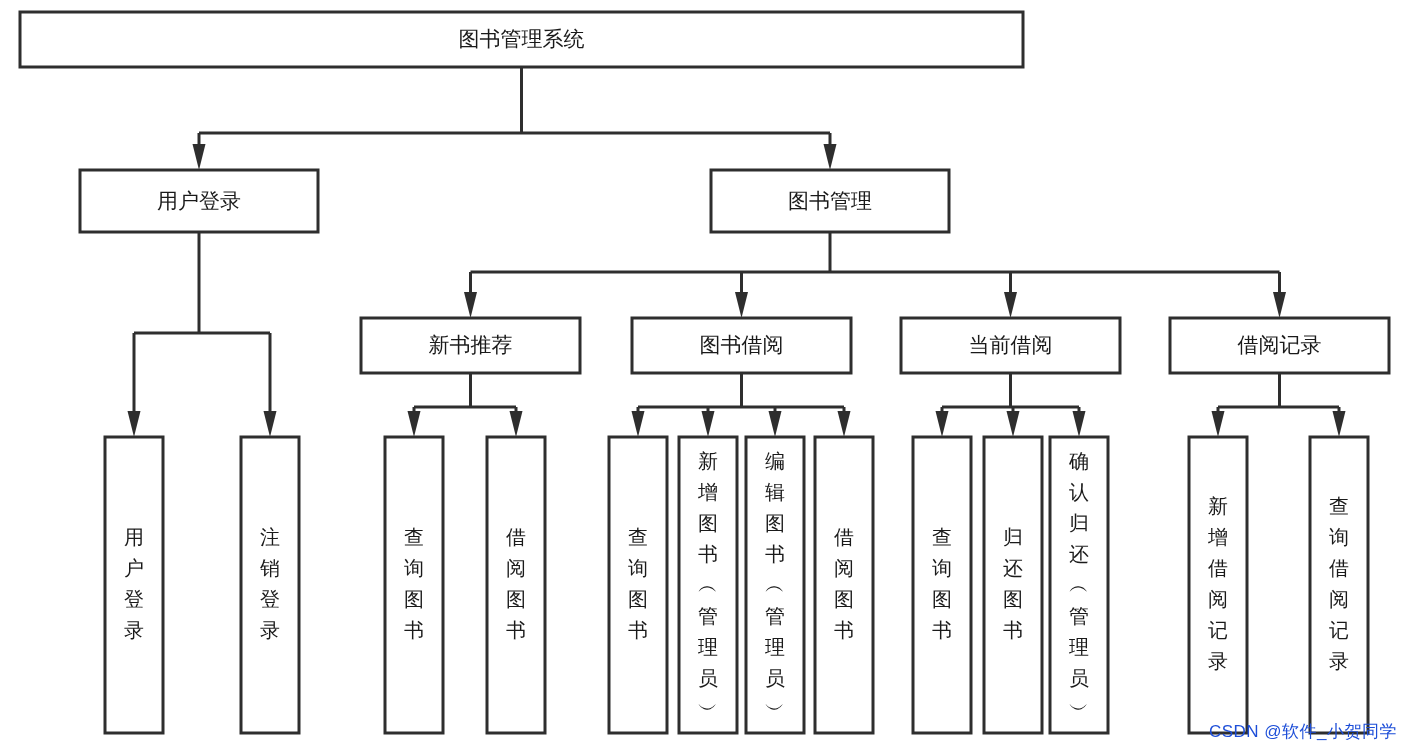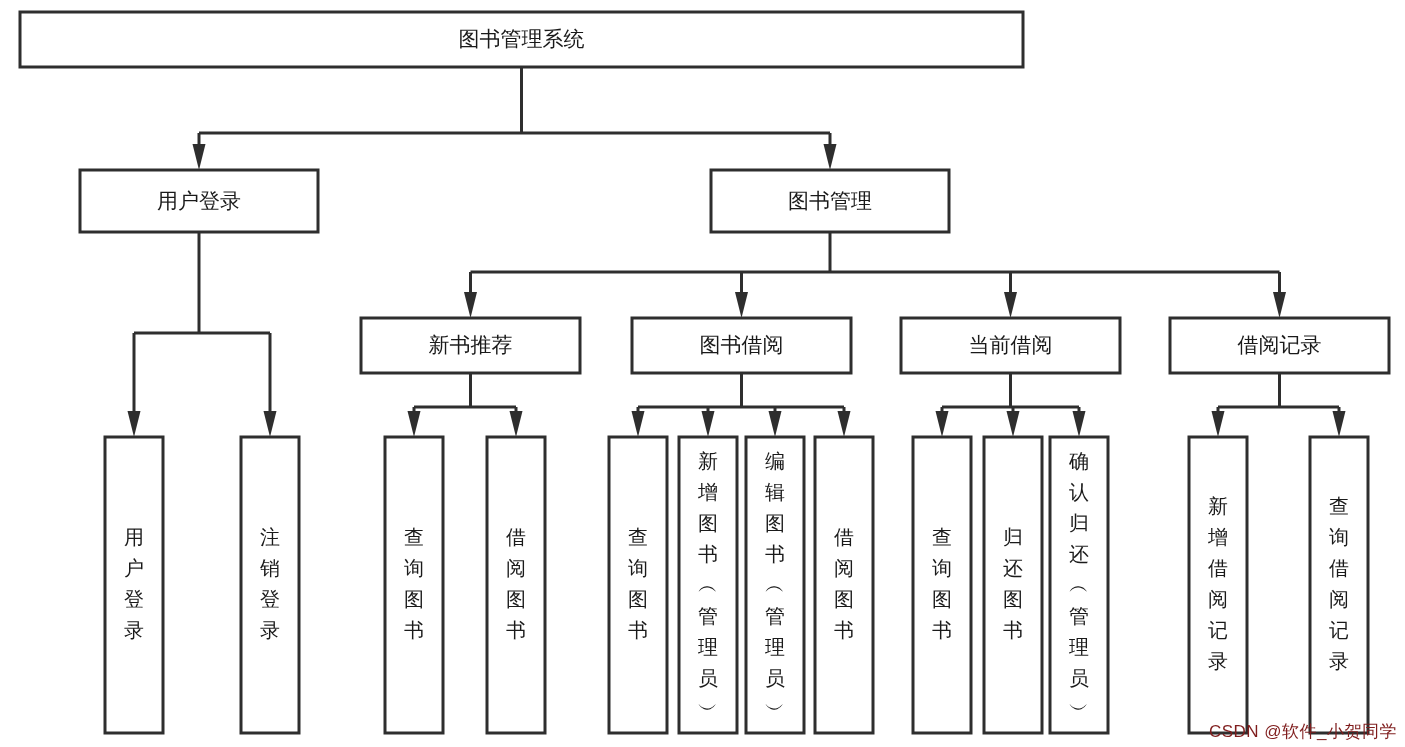--- a/index.html
+++ b/index.html
@@ -50,21 +50,21 @@
   .arrow-head {
     fill: #2e2e2e;
     stroke: none;
   }
   .watermark {
     position: absolute;
     right: 8px;
     bottom: 4px;
     font-family: "Liberation Sans", "DejaVu Sans", sans-serif;
     font-size: 17px;
-    color: #7f1d1d;
+    color: #1d4ed8;
     letter-spacing: 0.5px;
     user-select: none;
     pointer-events: none;
     white-space: nowrap;
   }
 </style>
 </head>
 <body>
 
 <div id="diagram-root">

